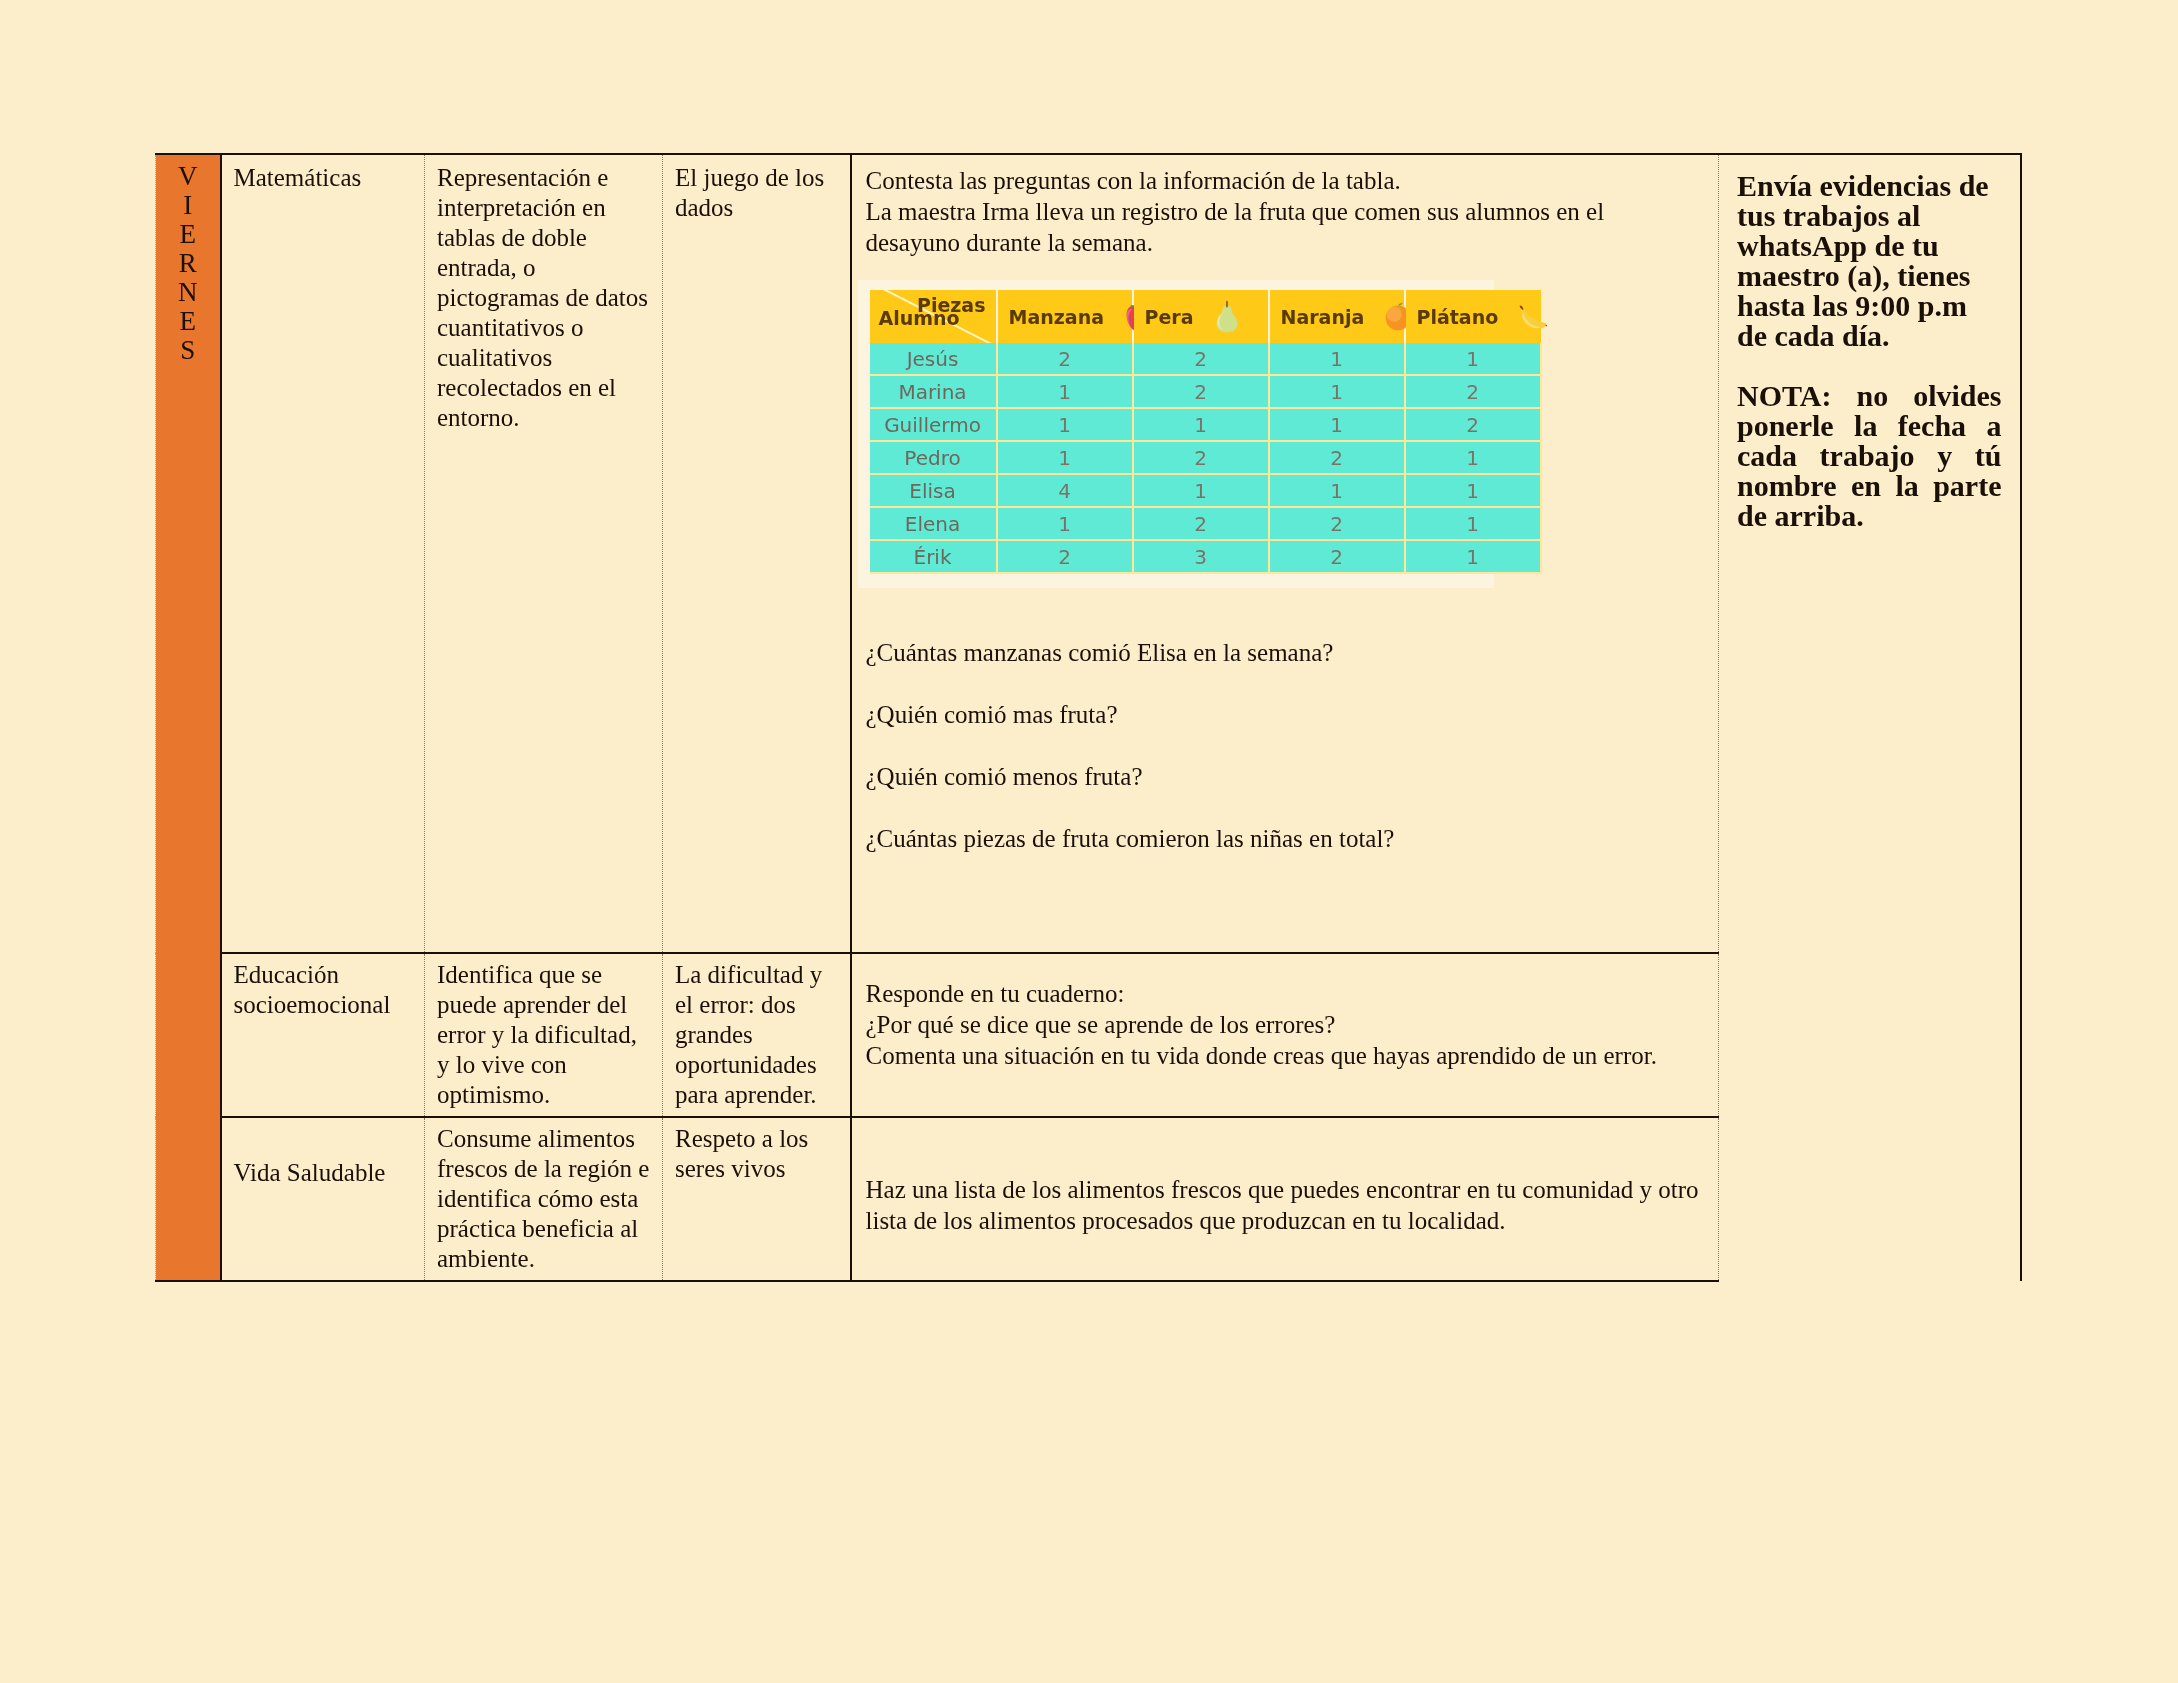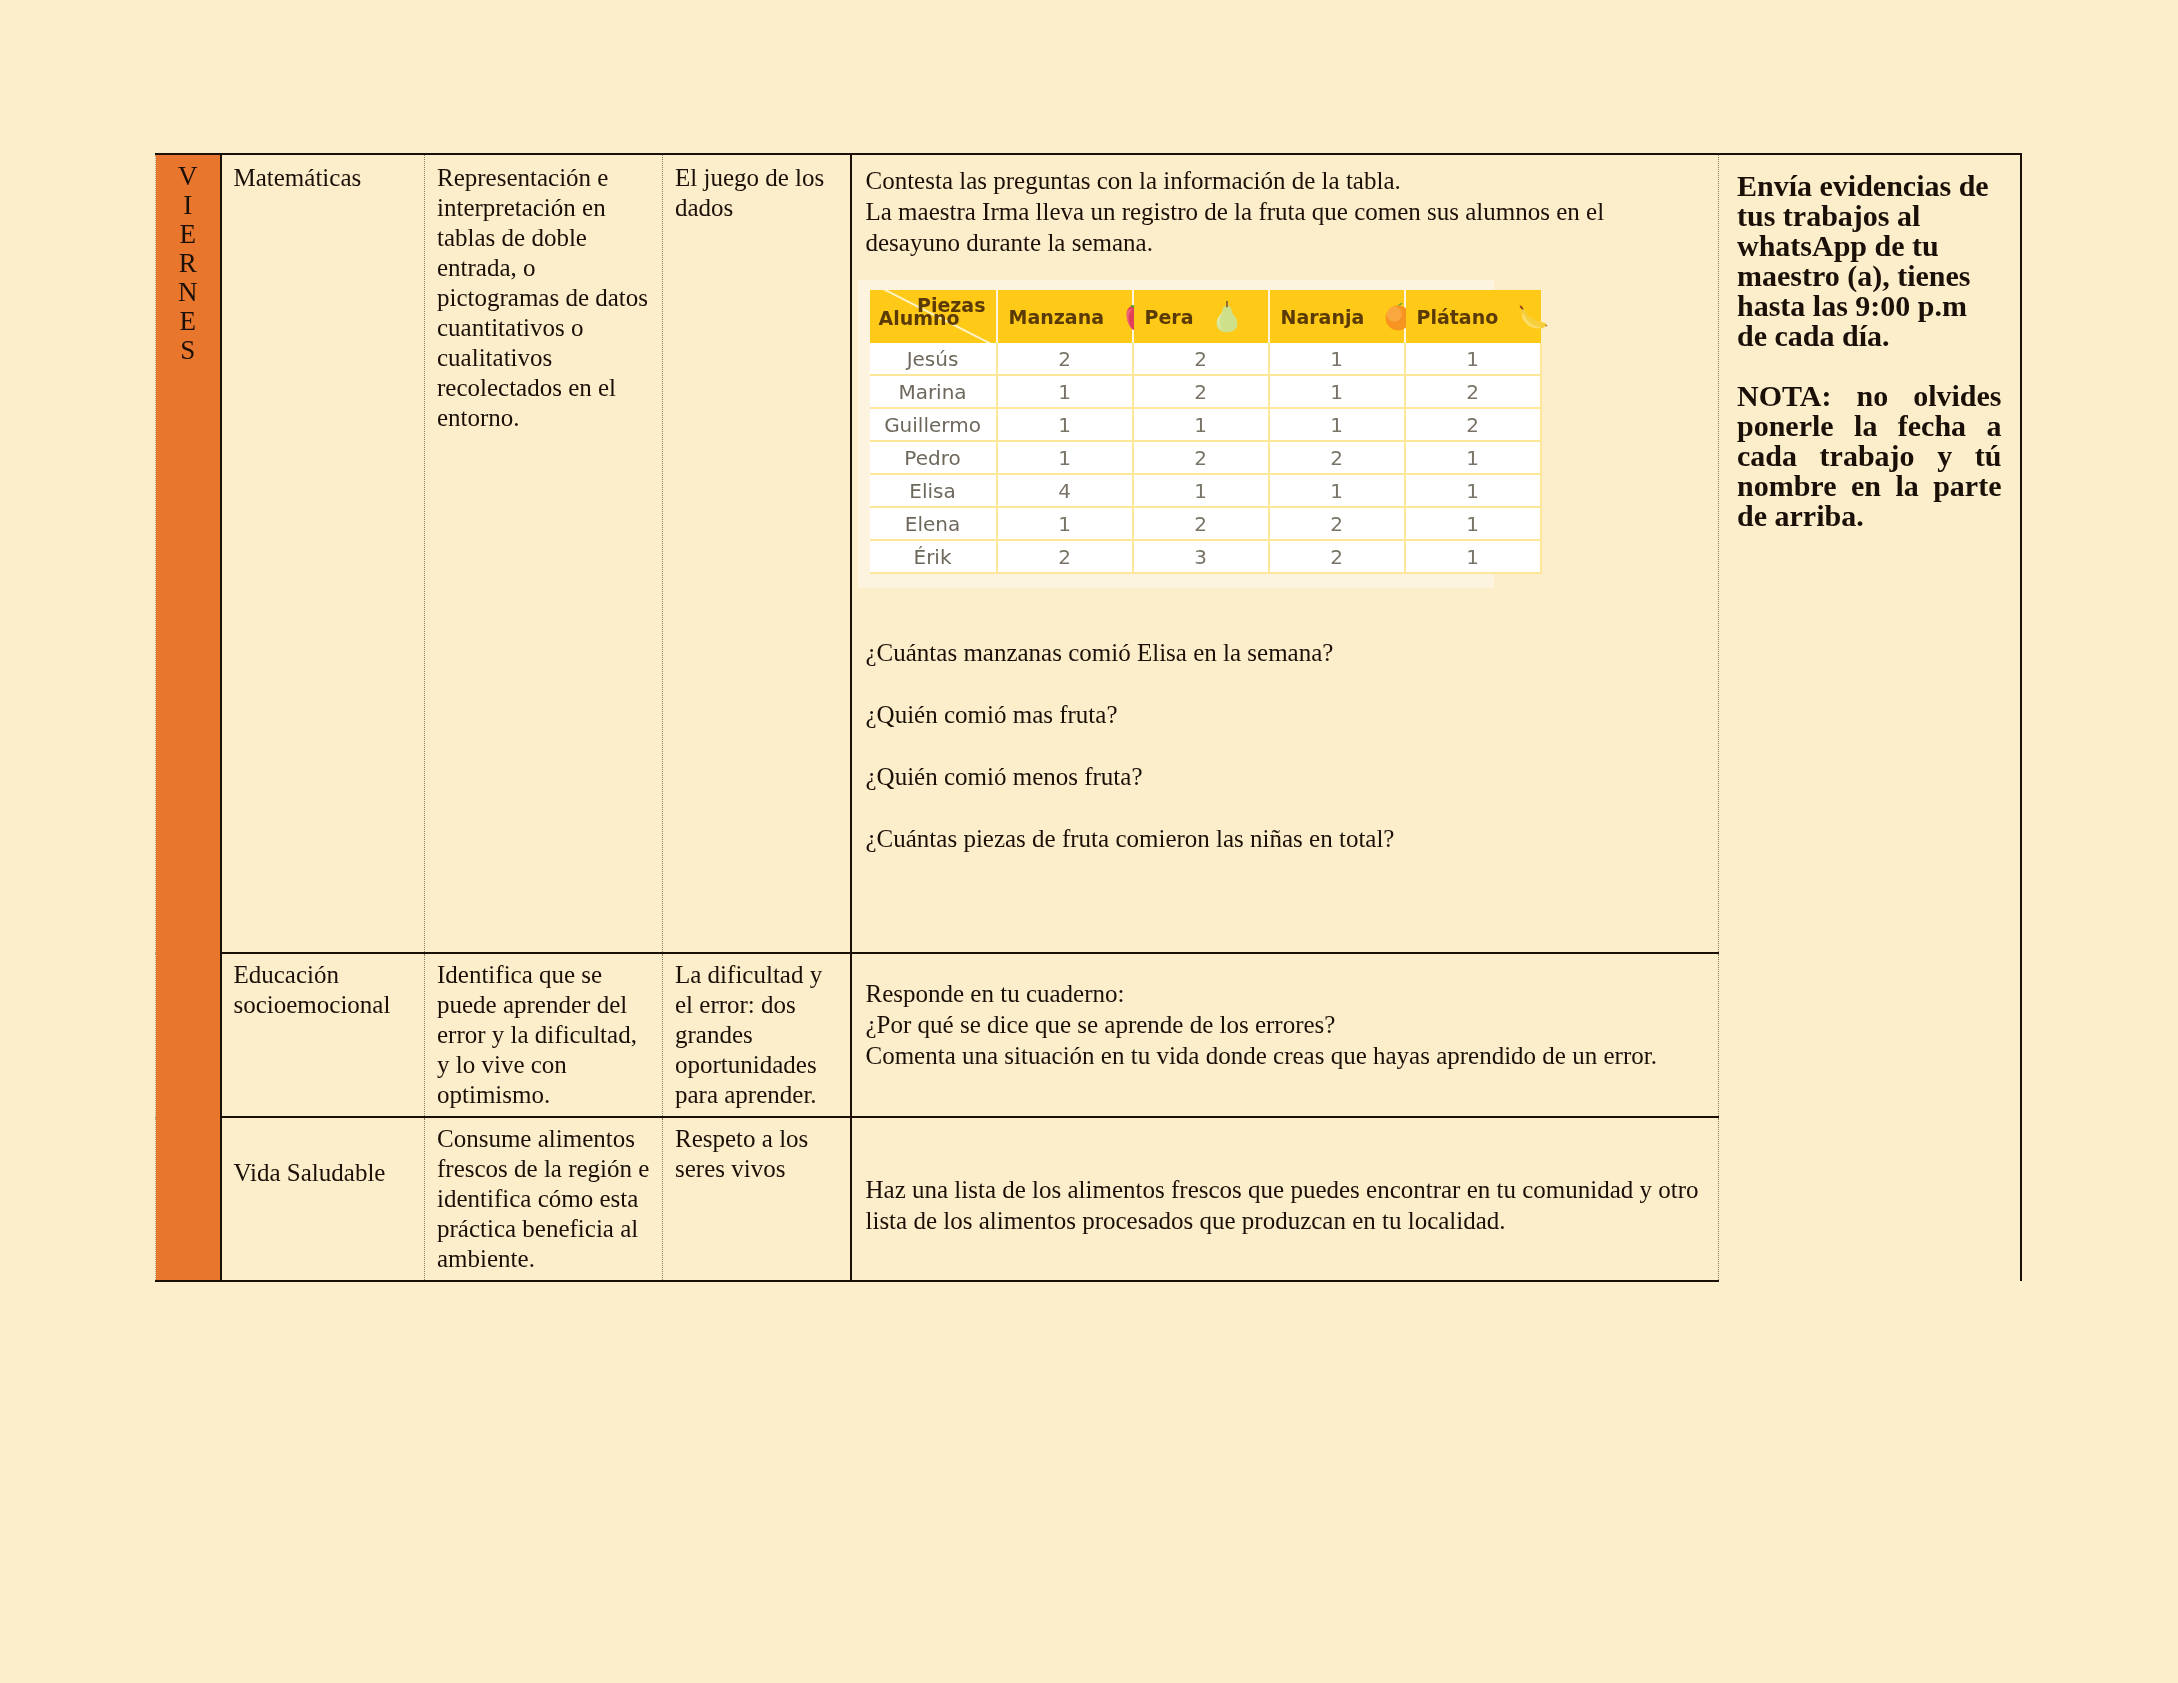--- a/index.html
+++ b/index.html
@@ -167,21 +167,21 @@
     color: #5a3a06;
   }
   .fruit-name { display: inline-block; vertical-align: middle; }
   .fruit-ico  {
     display: inline-block;
     vertical-align: middle;
     margin-left: 8px;
     width: 38px; height: 38px;
   }
   .fruit-body td {
-    background: #ffffff;
+    background: #5eead4;
     height: 31px;
     font-size: 20px;
     color: #7a7468;
     text-align: center;
     border-bottom: 2px solid #ffe79a;
     border-right: 2px solid #ffe79a;
     vertical-align: middle;
   }
   .fruit-body td:last-child { border-right: 2px solid #ffe79a; }
   .fruit-body td.name-cell {

